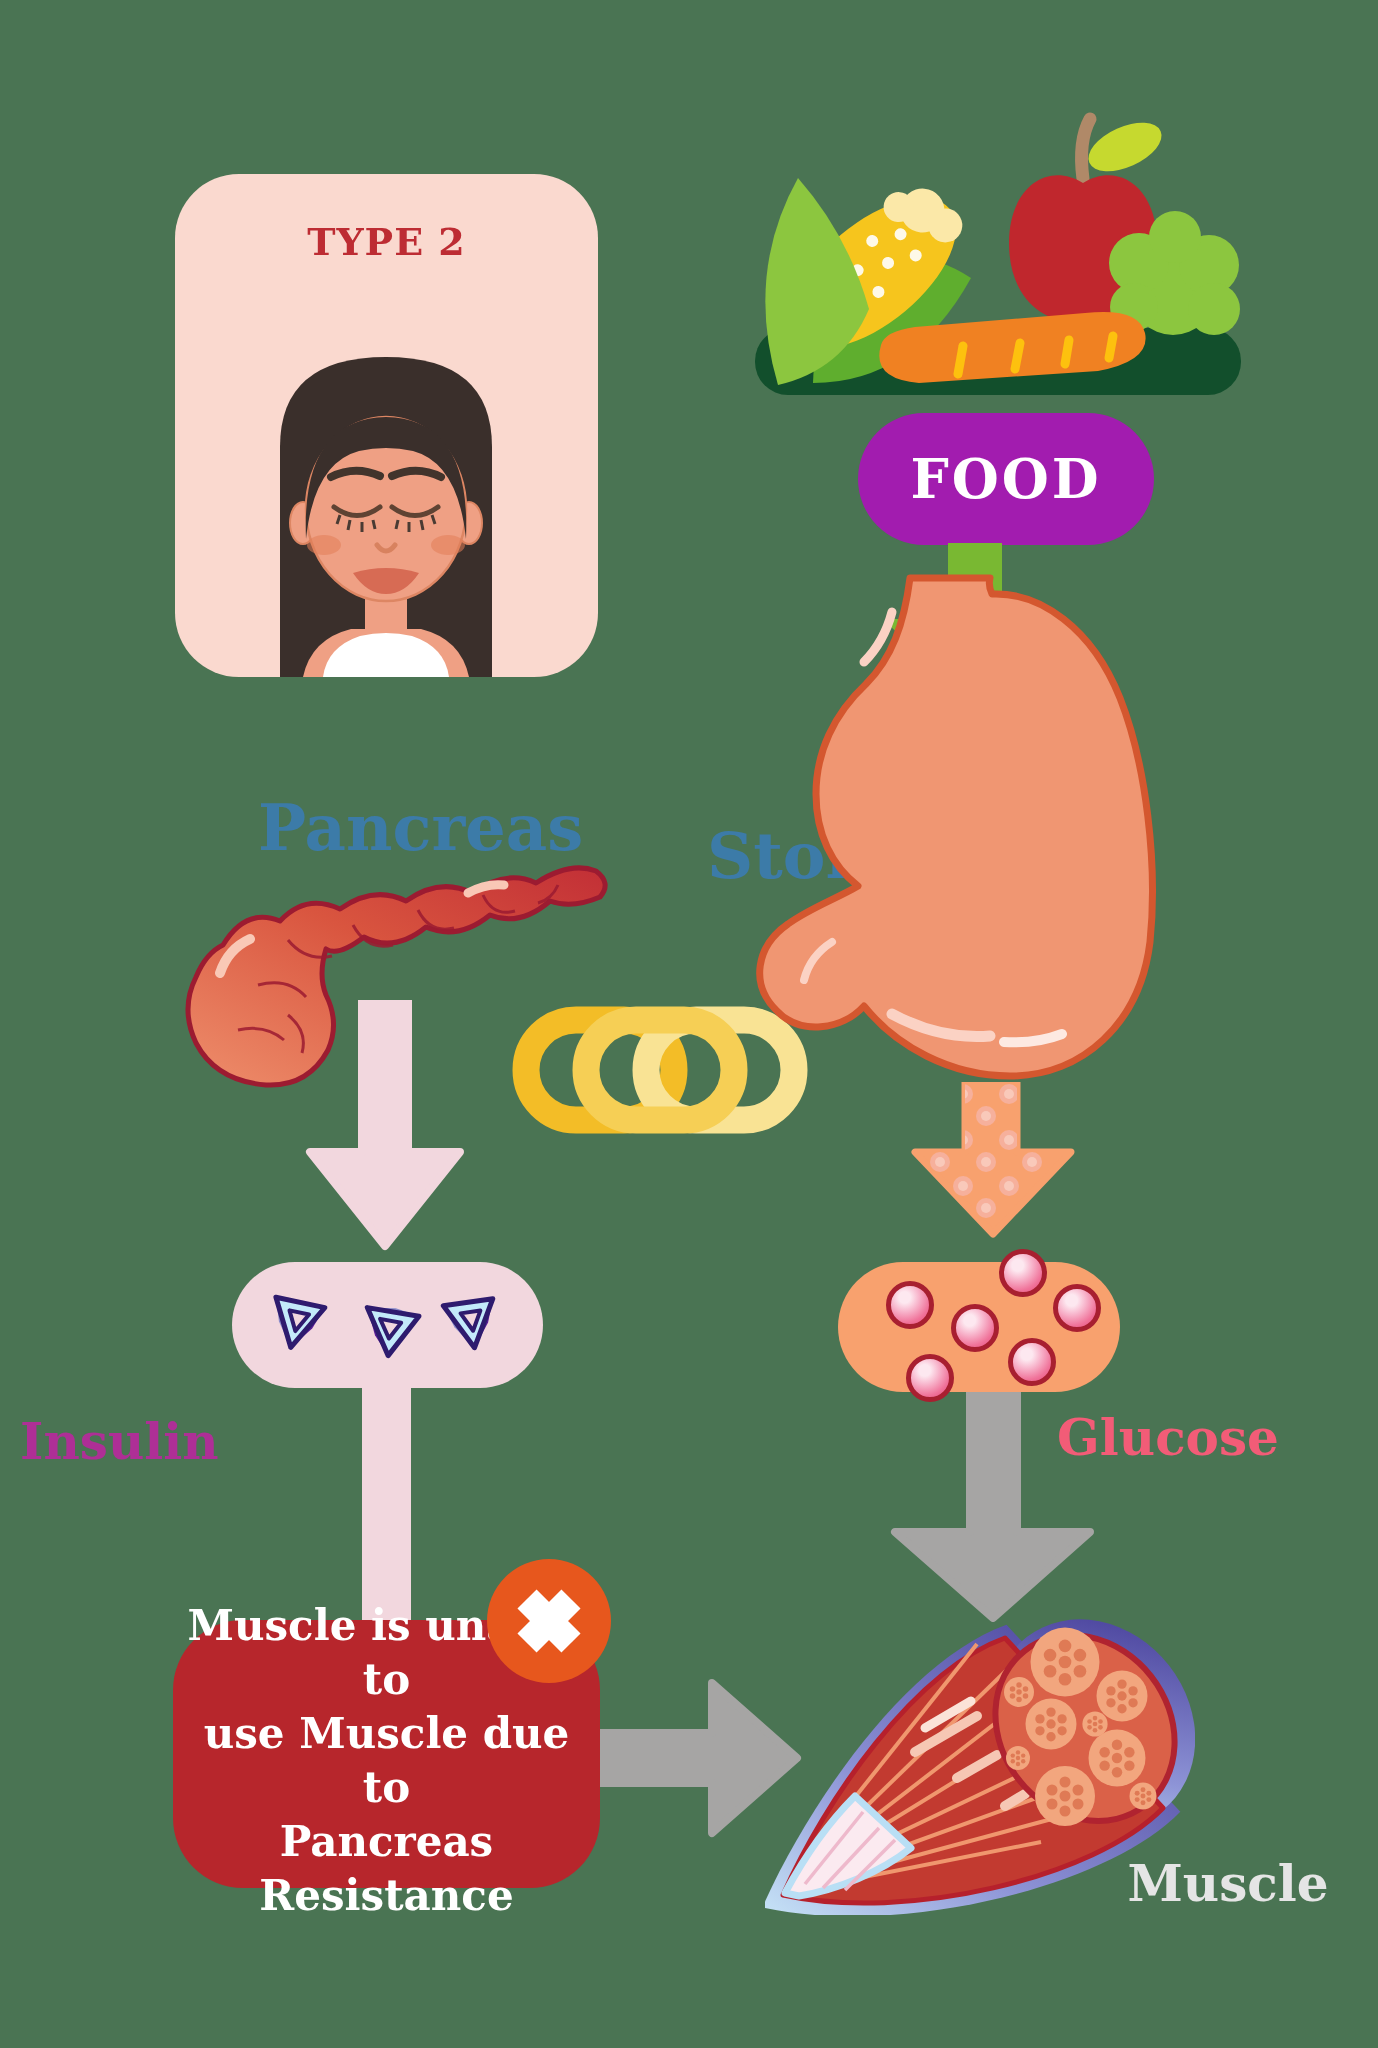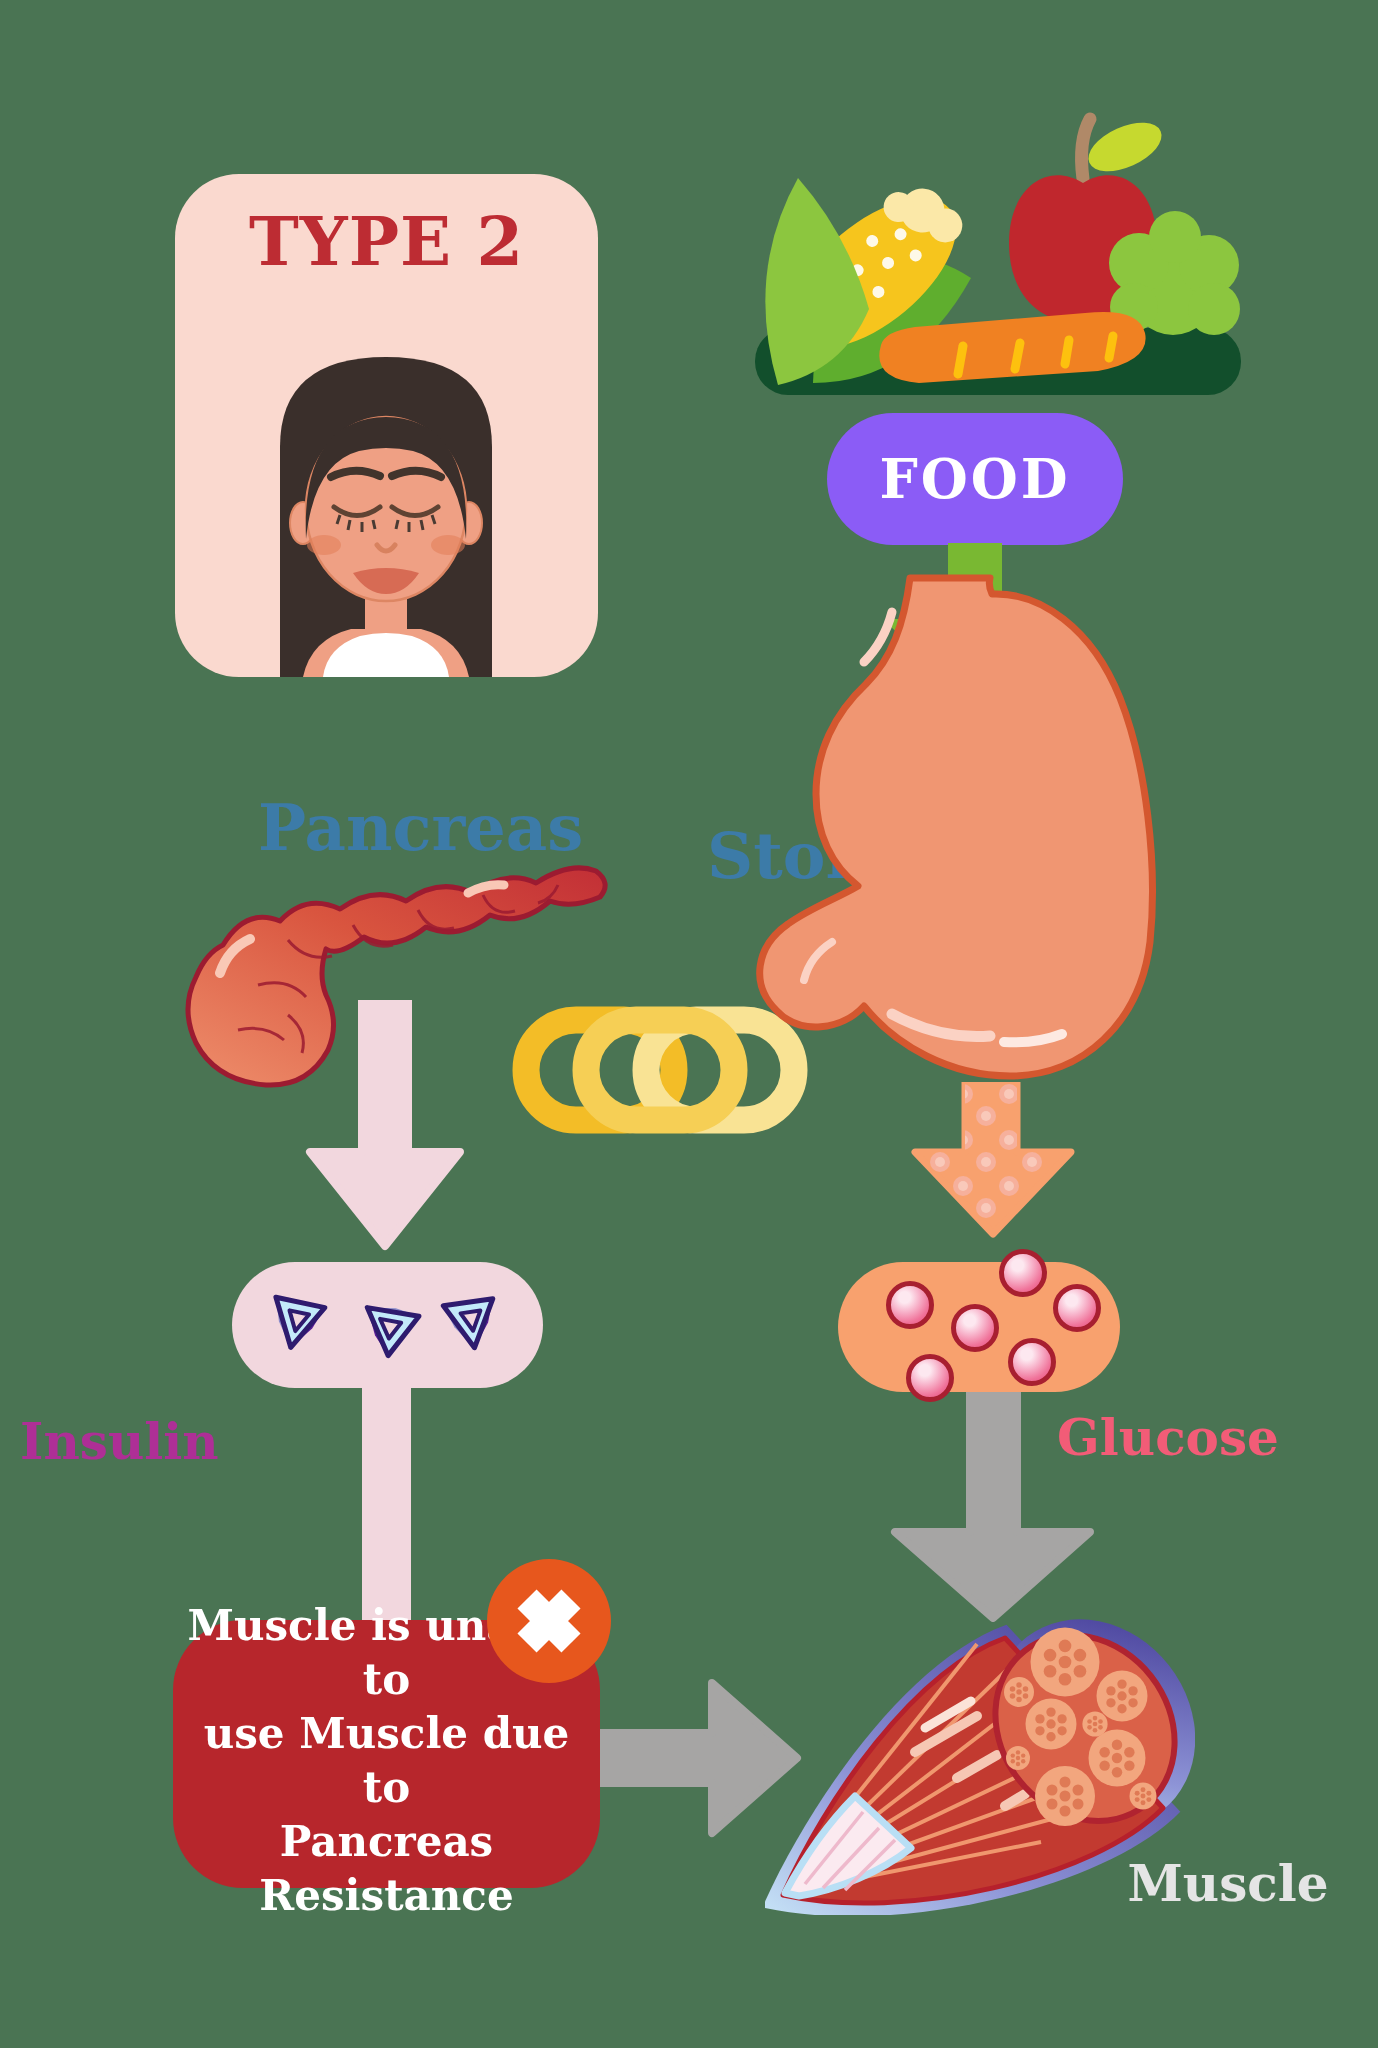--- a/index.html
+++ b/index.html
@@ -4,26 +4,26 @@
 <style>
   html,body{margin:0;padding:0;background:#4a7453;}
   .canvas{position:relative;width:1378px;height:2048px;background:#4a7453;overflow:hidden;
           font-family:"DejaVu Serif","Liberation Serif",serif;}
   .abs{position:absolute;}
   .slab{font-family:"DejaVu Serif","Liberation Serif",serif;font-weight:bold;}
 
   
   .card{left:175px;top:174px;width:423px;height:503px;background:#fad9cf;border-radius:64px;overflow:hidden;}
   .card-title{position:absolute;left:0;top:32px;width:100%;text-align:center;color:#bd2c33;
-              font-size:67px;line-height:71px;letter-spacing:1px;}
+              font-size:38px;line-height:71px;letter-spacing:1px;}
   .woman-svg{position:absolute;left:0;bottom:0;}
 
   
   .food-svg{left:753px;top:83px;}
-  .food-pill{left:827px;top:413px;width:296px;height:132px;border-radius:66px;background:#8b5cf6;
+  .food-pill{left:858px;top:413px;width:296px;height:132px;border-radius:66px;background:#a21caf;
              display:flex;align-items:center;justify-content:center;}
   .food-pill span{color:#ffffff;font-size:54px;letter-spacing:3px;}
 
   
   .organ-label{color:#3c7ba8;font-size:64px;text-align:center;white-space:nowrap;}
   .ir-label{left:20px;top:1404px;width:350px;text-align:left;color:#ae2f96;font-size:50px;line-height:76px;}
   .glucose-label{left:1048px;top:1408px;width:240px;text-align:center;color:#f25c77;font-size:50px;}
 
   
   .insulin-pill{left:232px;top:1262px;width:311px;height:126px;border-radius:63px;background:#f2d7de;}

